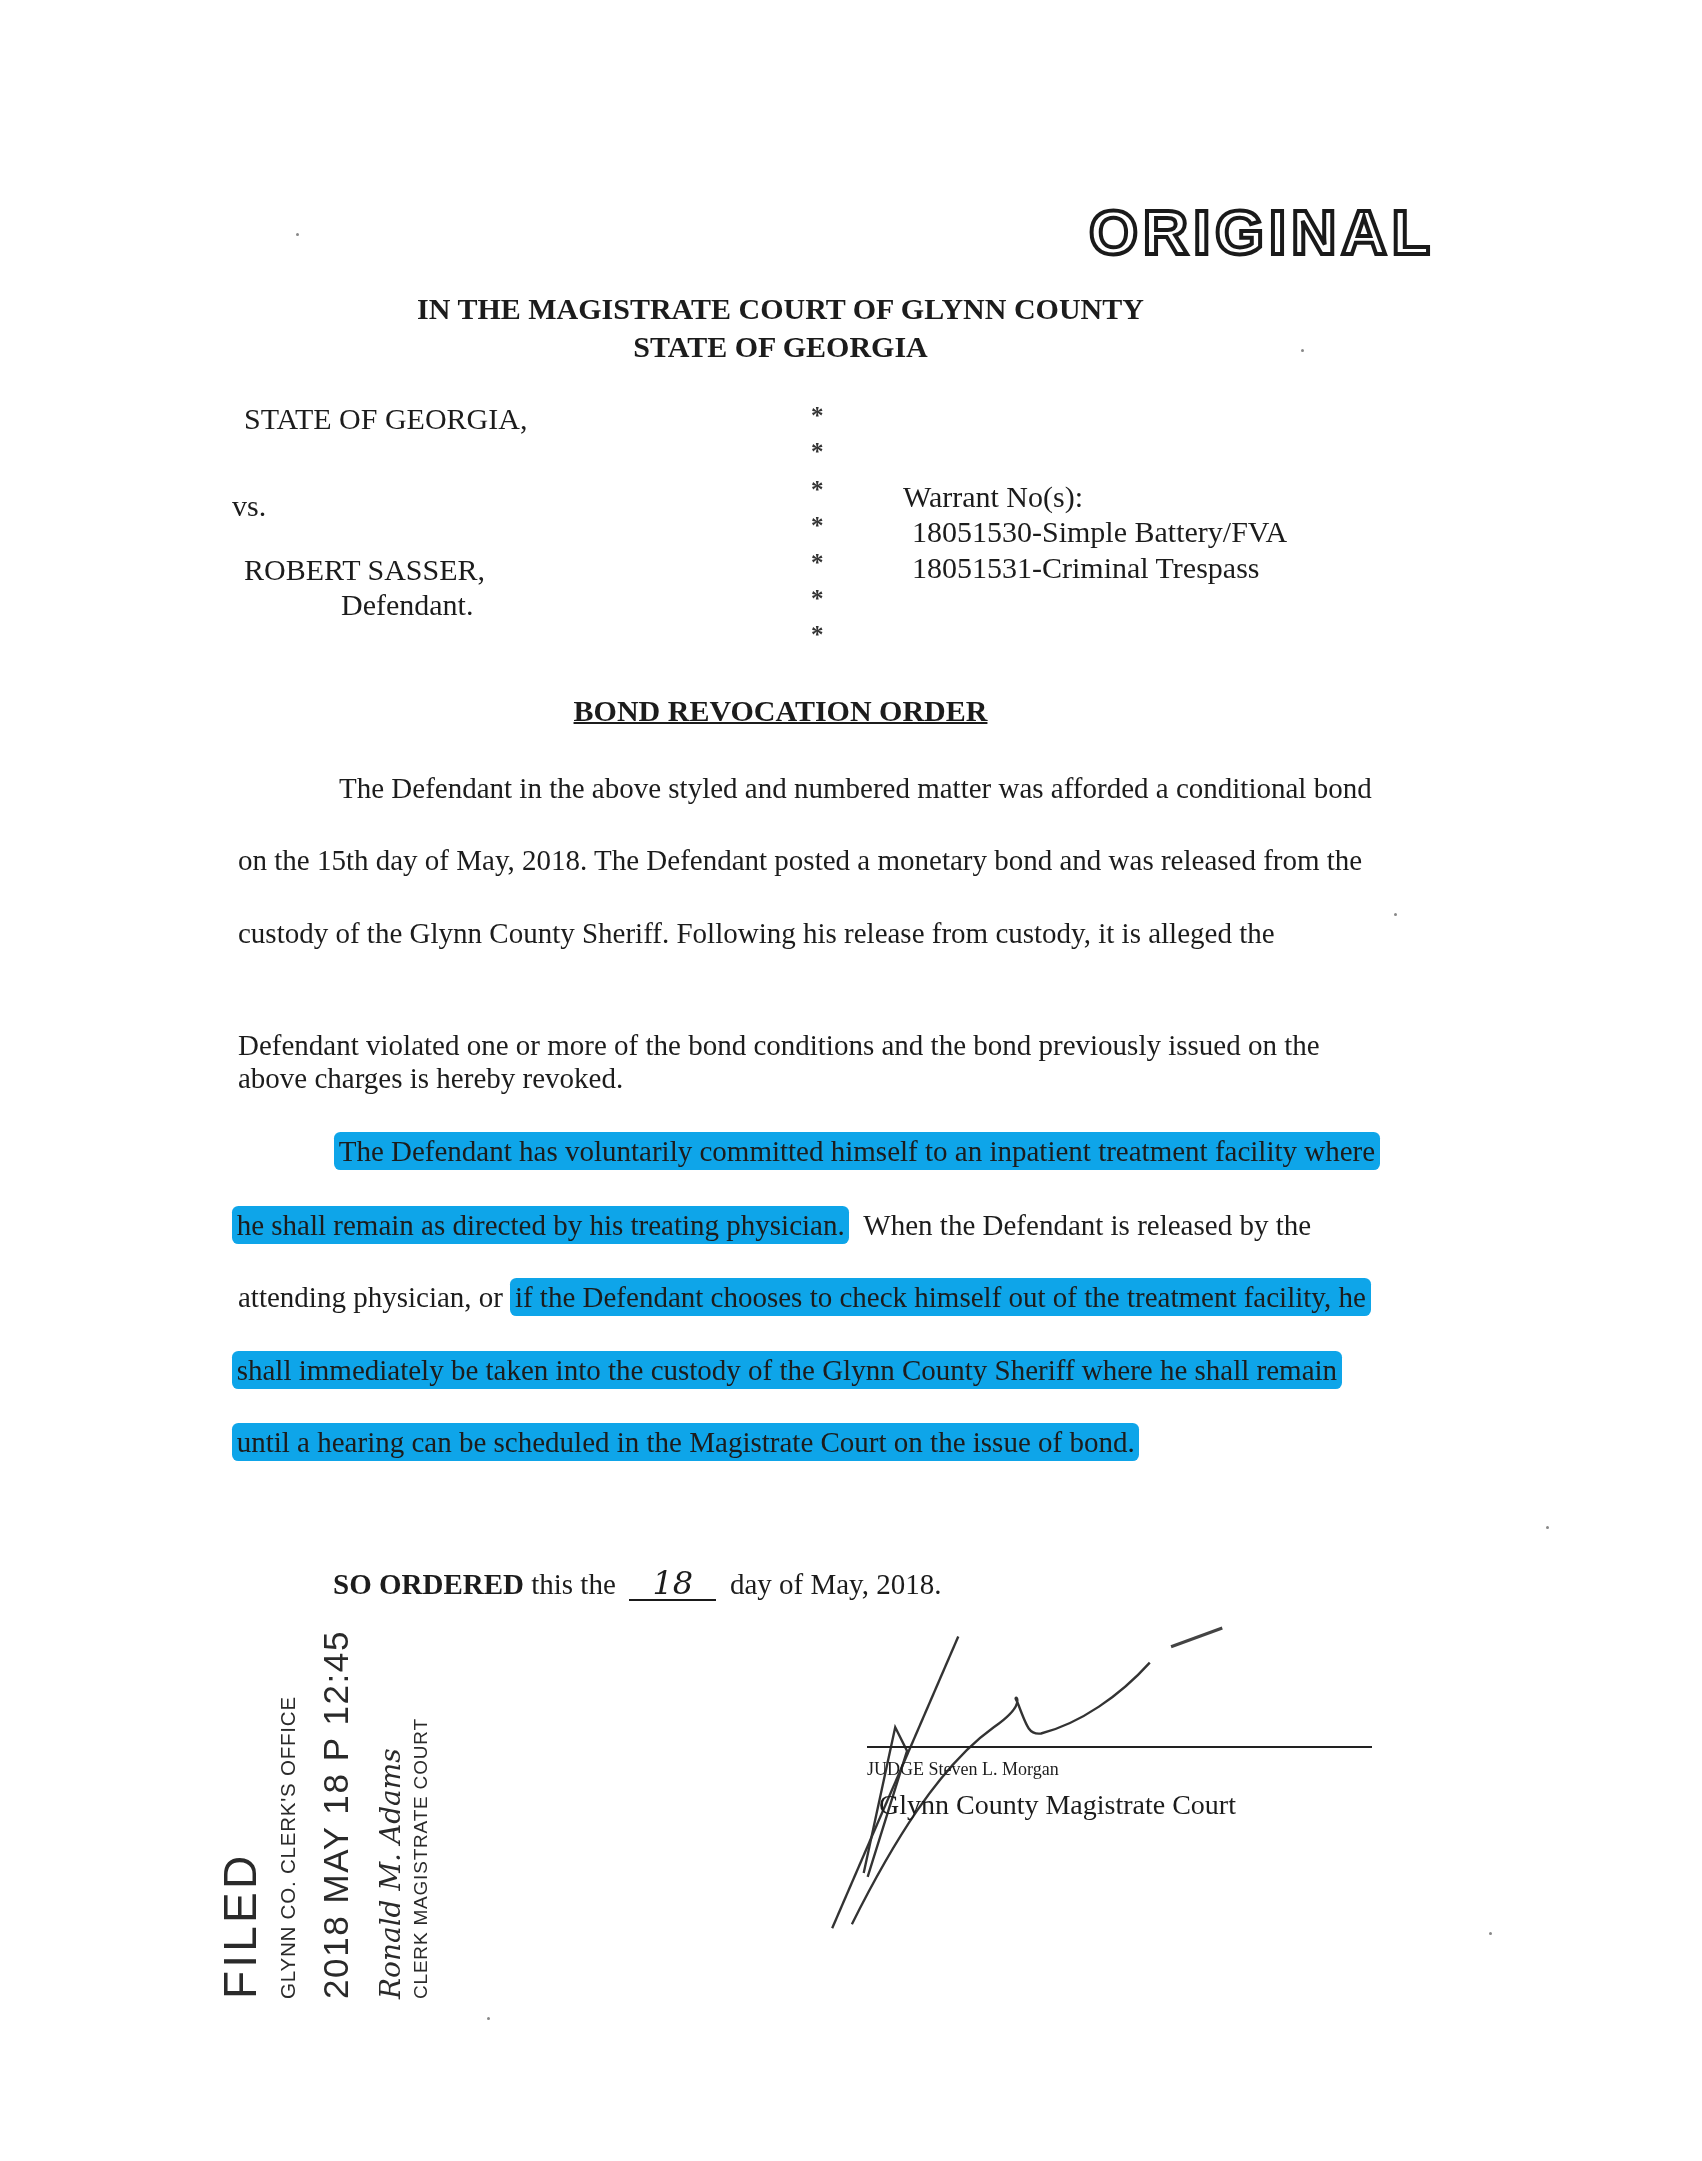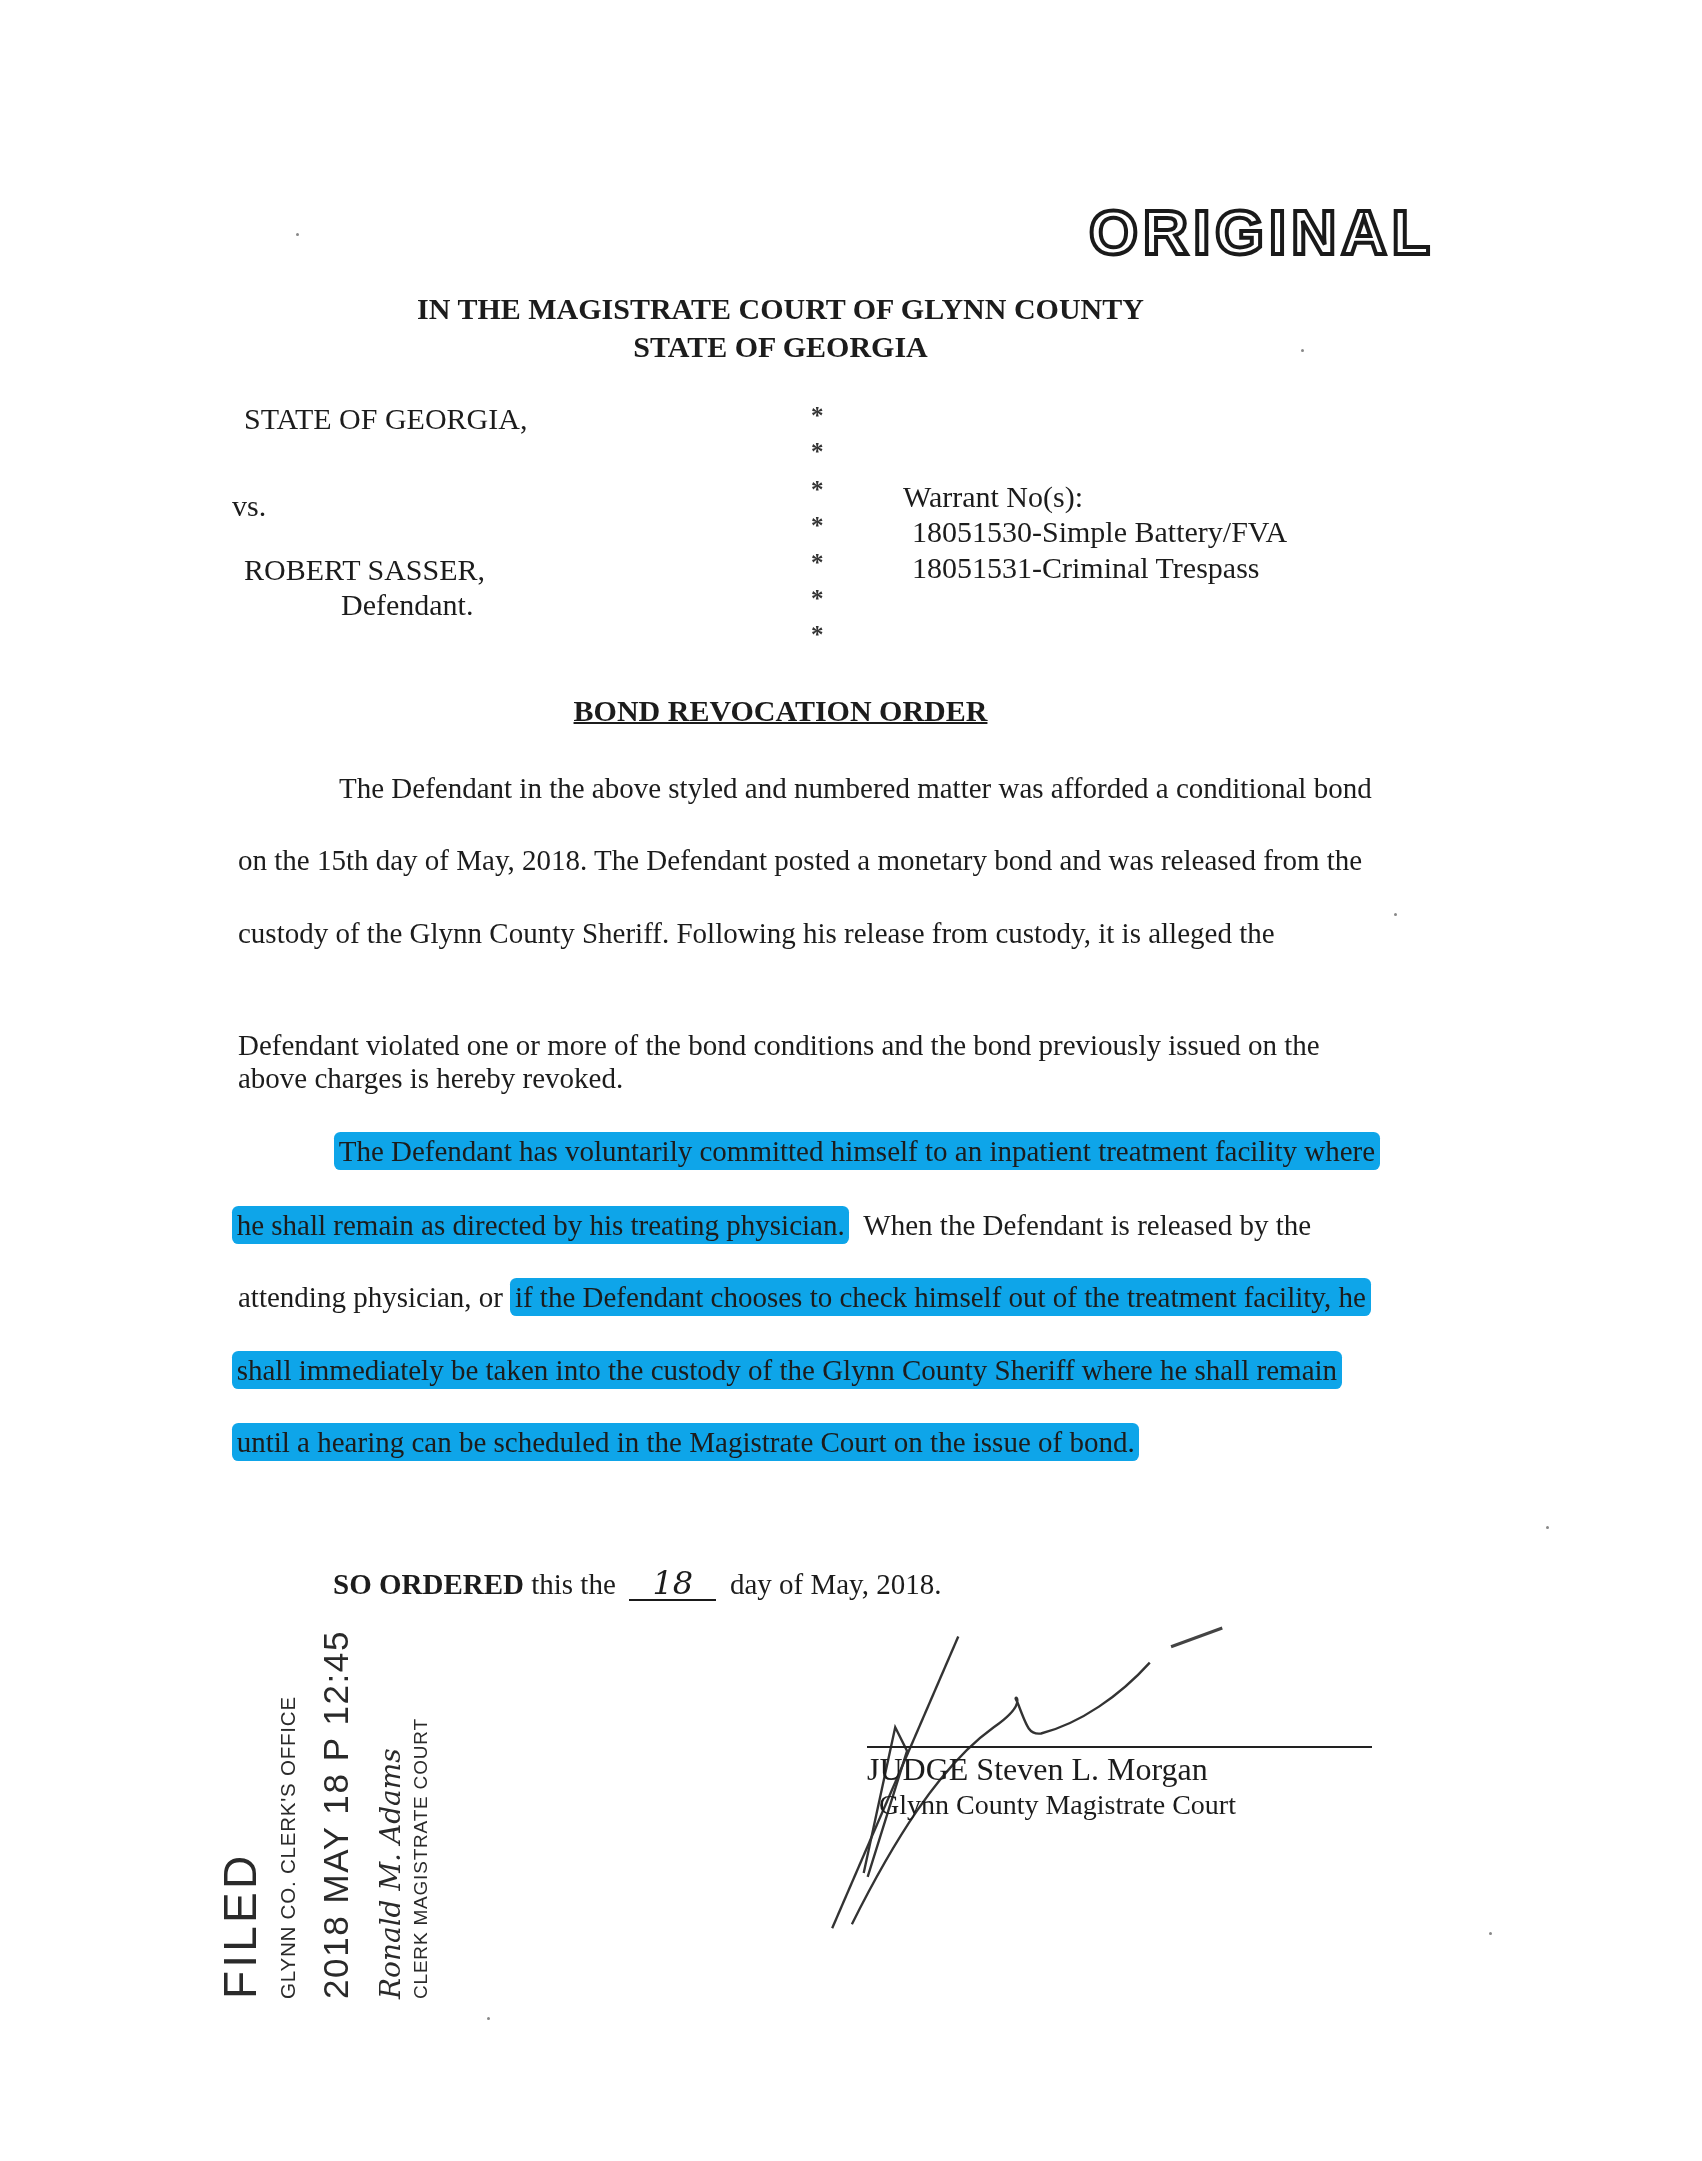--- a/index.html
+++ b/index.html
@@ -41,21 +41,21 @@
     -webkit-box-decoration-break: clone; box-decoration-break: clone;
   }
   .so-ordered { left: 333px; top: 1567px; font-size: 29px; white-space: nowrap; }
   .so-ordered b { font-weight: bold; }
   .day-blank {
     display: inline-block; width: 87px; border-bottom: 2.4px solid #1a1a1a;
     text-align: center; font-family: "DejaVu Serif", serif; font-style: italic; font-size: 32px;
     line-height: 32px; margin: 0 6.3px;
   }
   .sig-line { left: 867px; top: 1746px; width: 505px; height: 2.4px; background: #222; }
-  .judge-name { left: 867px; top: 1752px; font-size: 32px; line-height: 35px; text-align: right; }
+  .judge-name { left: 867px; top: 1752px; font-size: 18px; line-height: 35px; text-align: right; }
   .judge-court { left: 867px; top: 1787px; font-size: 28px; line-height: 35px; margin-left: 12px; }
   .filed-stamp {
     left: 217px; top: 1999px;
     transform-origin: 0 0; transform: rotate(-90deg);
     font-family: "Liberation Sans", "DejaVu Sans", sans-serif; color: #2a2a2a;
     white-space: nowrap;
   }
   .filed-row { display: block; }
   .filed-big { font-size: 46px; letter-spacing: 3.2px; }
   .filed-small { font-size: 20.5px; letter-spacing: 0.8px; }

